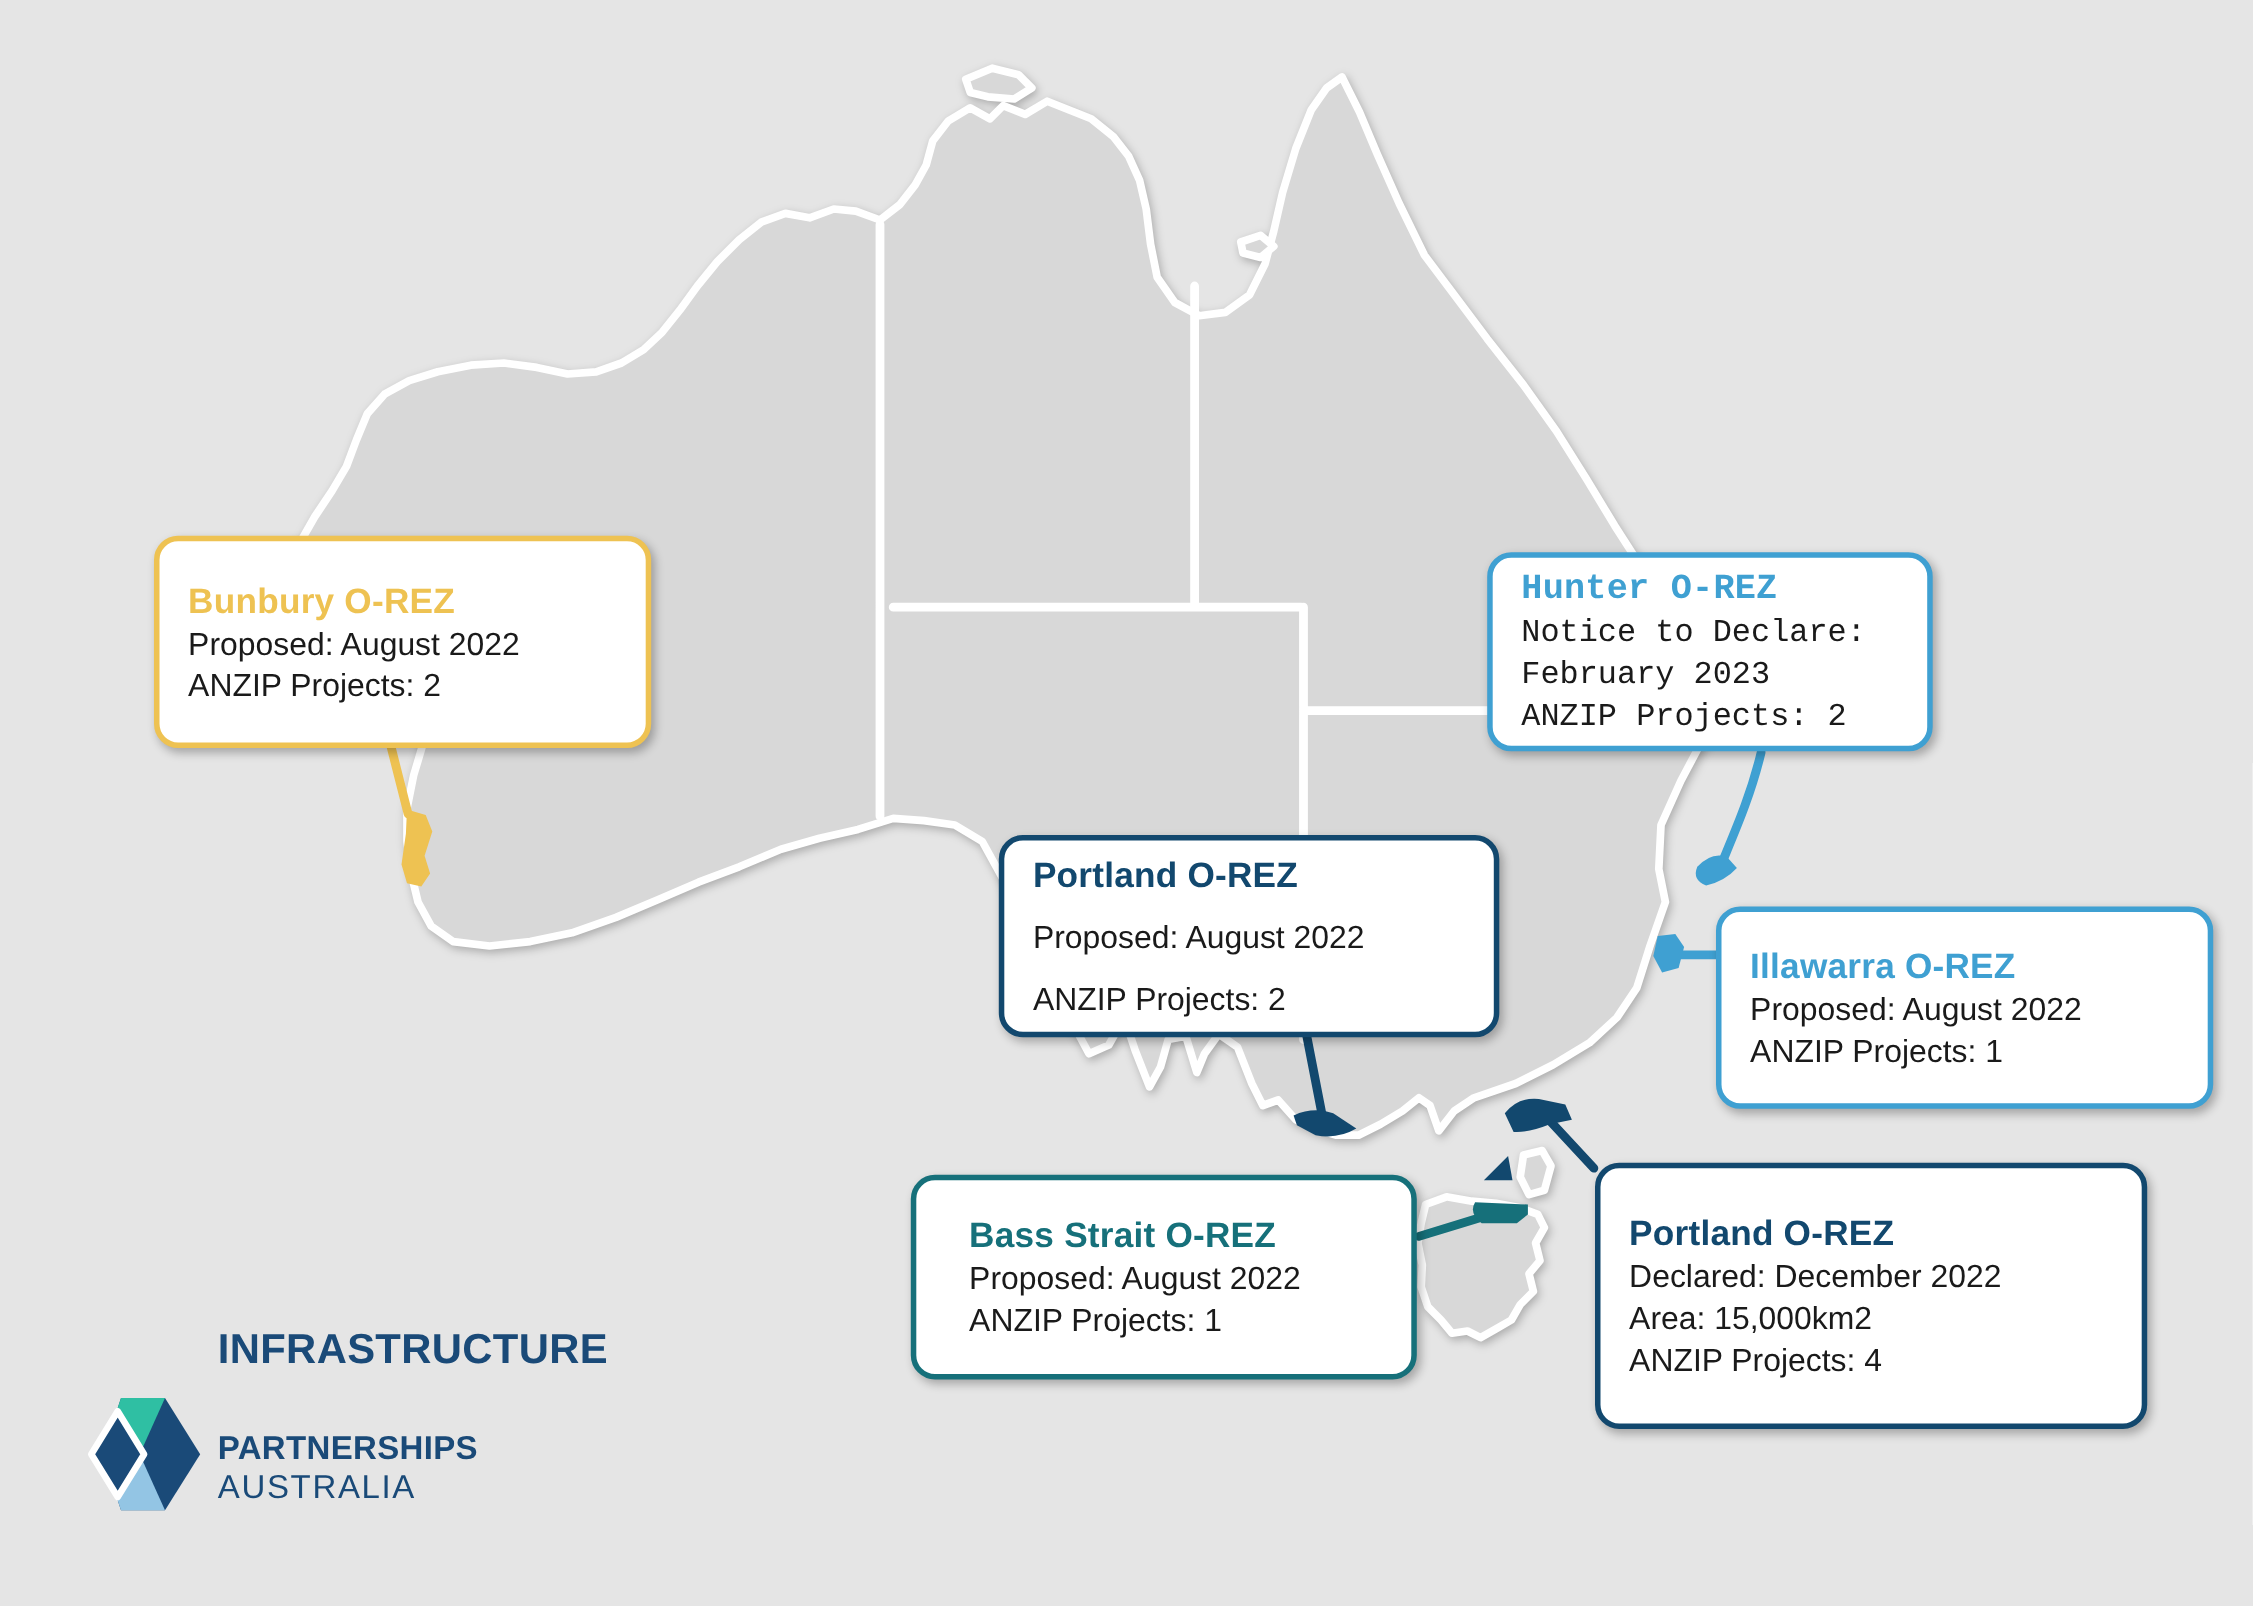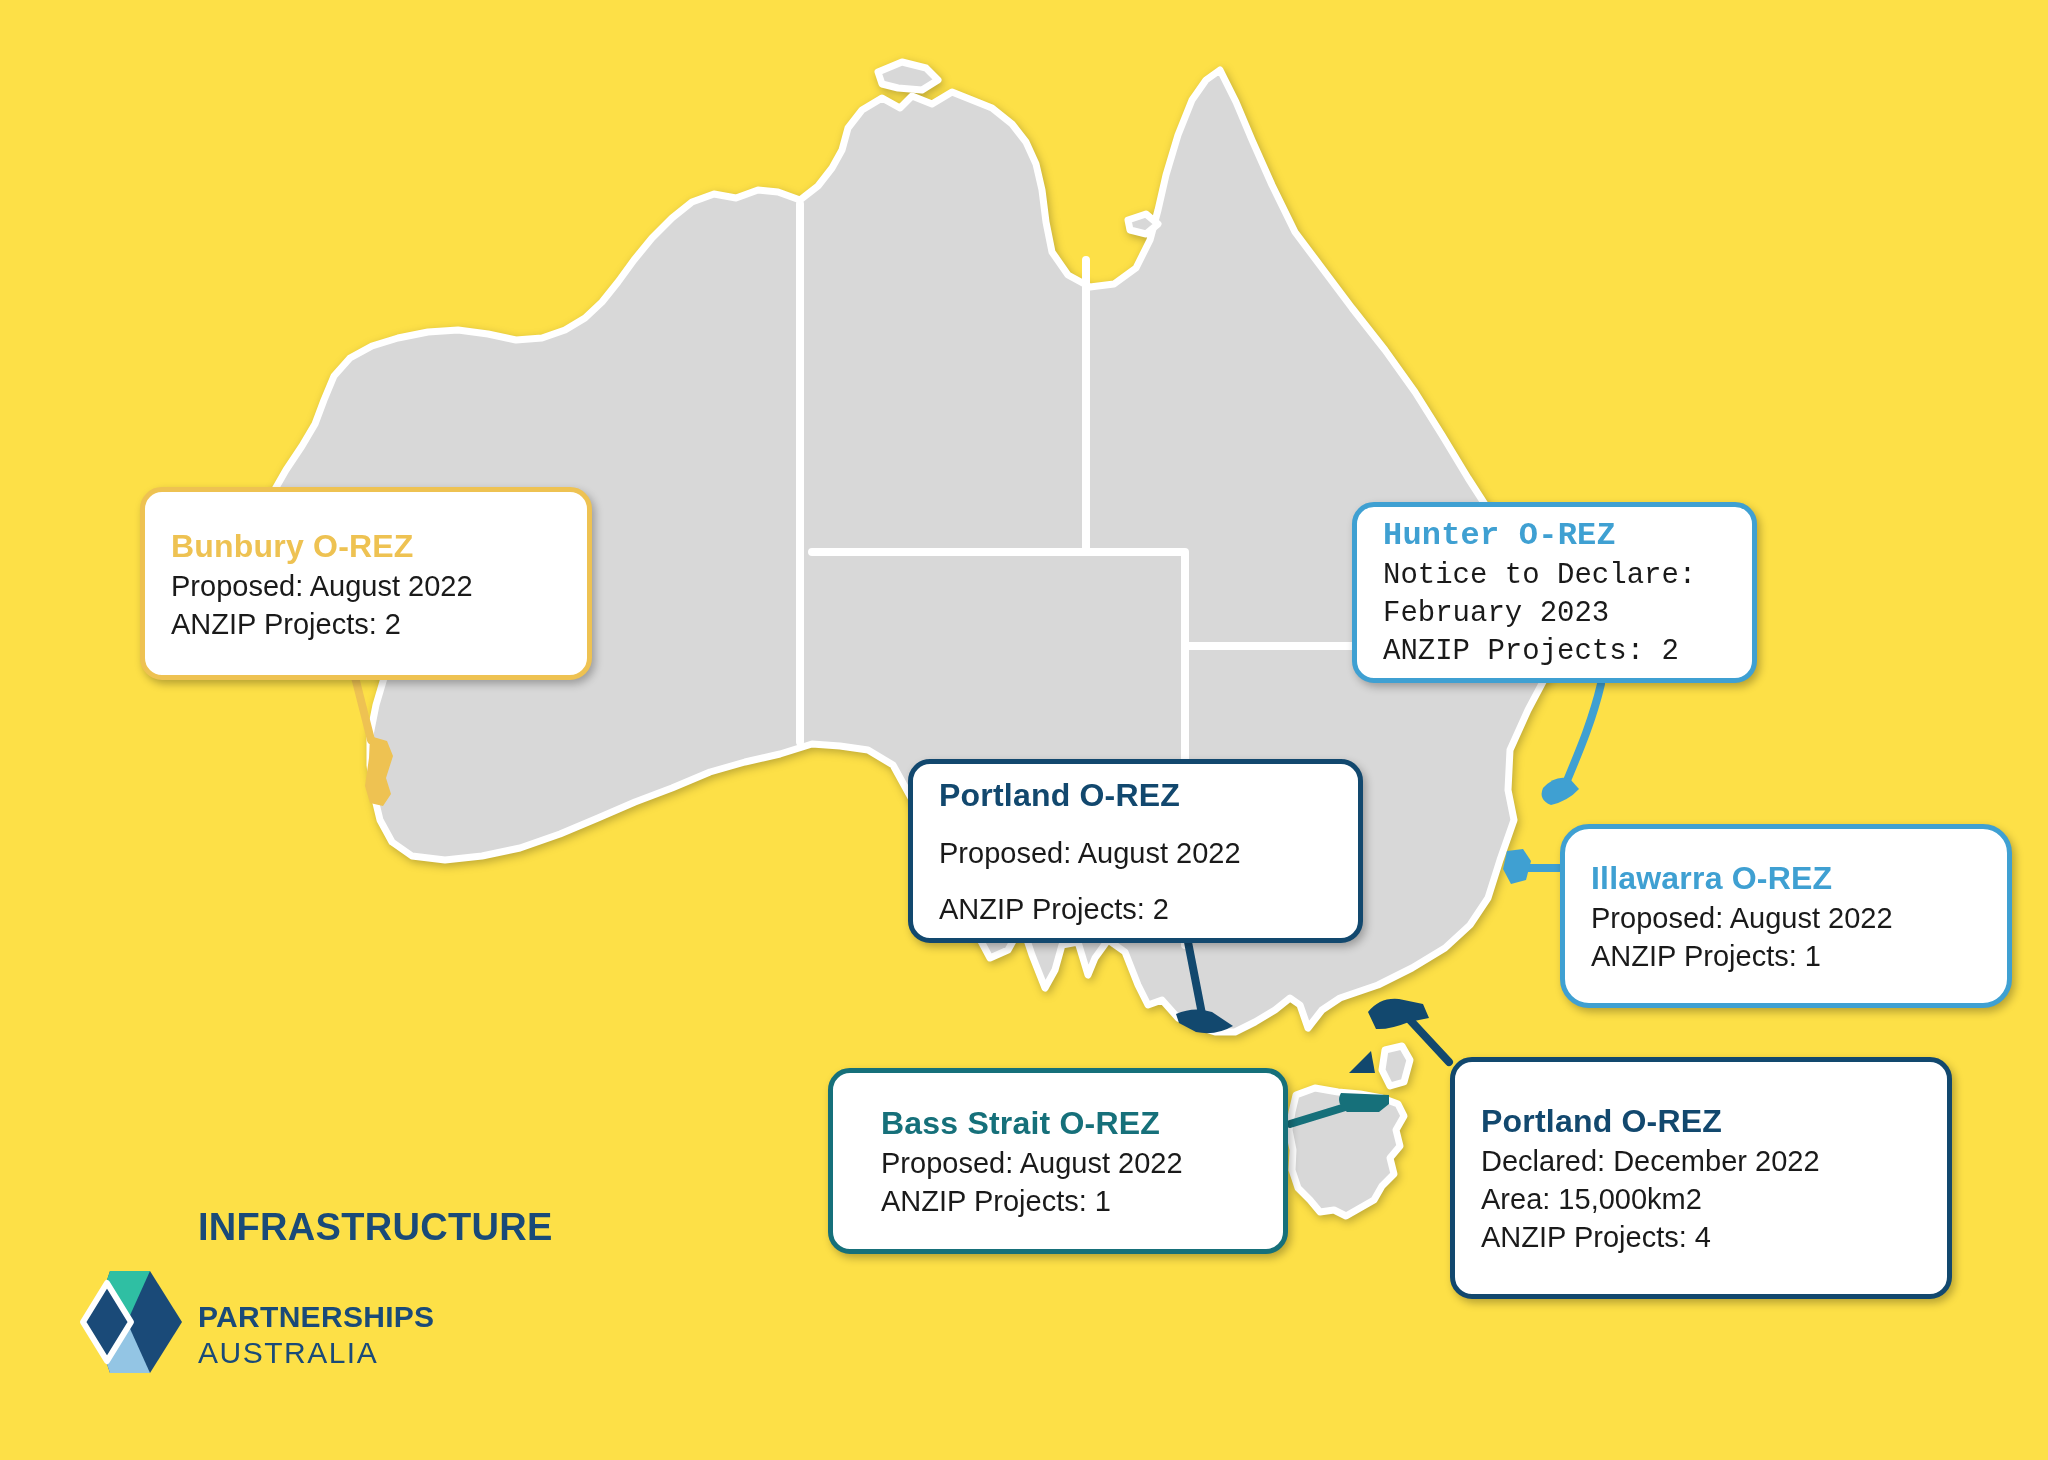--- a/index.html
+++ b/index.html
@@ -1,16 +1,16 @@
 <!DOCTYPE html>
 <html><head>
 <meta charset="utf-8">
 <style>
   html,body{margin:0;padding:0;background:#ffffff;}
-  .stage{position:relative;width:2048px;height:1460px;background:#fde047;overflow:hidden;
+  .stage{position:relative;width:2048px;height:1460px;background:#e5e5e5;overflow:hidden;
          font-family:"Liberation Sans",sans-serif;}
   .map-svg{position:absolute;left:0;top:0;z-index:1;}
   .land{filter:drop-shadow(2px 3px 4px rgba(0,0,0,0.25));}
   .callout{position:absolute;z-index:5;background:#ffffff;border:5px solid #333;border-radius:22px;
            box-sizing:border-box;display:flex;flex-direction:column;justify-content:center;
            padding:10px 26px;box-shadow:3px 4px 9px rgba(0,0,0,0.28);}
   .co-title{font-size:32px;font-weight:700;line-height:42px;letter-spacing:0.2px;}
   .co-line{font-size:29px;line-height:38px;color:#1a1a1a;}
   .co-bunbury{left:140px;top:487px;width:452px;height:193px;}
   .co-hunter{left:1352px;top:502px;width:405px;height:181px;font-family:Liberation Mono, monospace;}
@@ -79,21 +79,21 @@
     <div class="co-line">Notice to Declare: February 2023</div>
     <div class="co-line">ANZIP Projects: 2</div>
   </div>
 
   <div class="callout co-portland" style="border-color: rgb(18, 72, 110); justify-content: space-between;">
     <div class="co-title" style="color: rgb(18, 72, 110);">Portland O-REZ</div>
     <div class="co-line">Proposed: August 2022</div>
     <div class="co-line">ANZIP Projects: 2</div>
   </div>
 
-  <div class="callout co-illawarra" style="border-color: rgb(63, 160, 210); border-radius: 29px;">
+  <div class="callout co-illawarra" style="border-color: rgb(63, 160, 210);">
     <div class="co-title" style="color: rgb(63, 160, 210);">Illawarra O-REZ</div>
     <div class="co-line">Proposed: August 2022</div>
     <div class="co-line">ANZIP Projects: 1</div>
   </div>
 
   <div class="callout co-bass" style="border-color: rgb(22, 112, 122); padding-left: 48px;">
     <div class="co-title" style="color: rgb(22, 112, 122);">Bass Strait O-REZ</div>
     <div class="co-line">Proposed: August 2022</div>
     <div class="co-line">ANZIP Projects: 1</div>
   </div>

